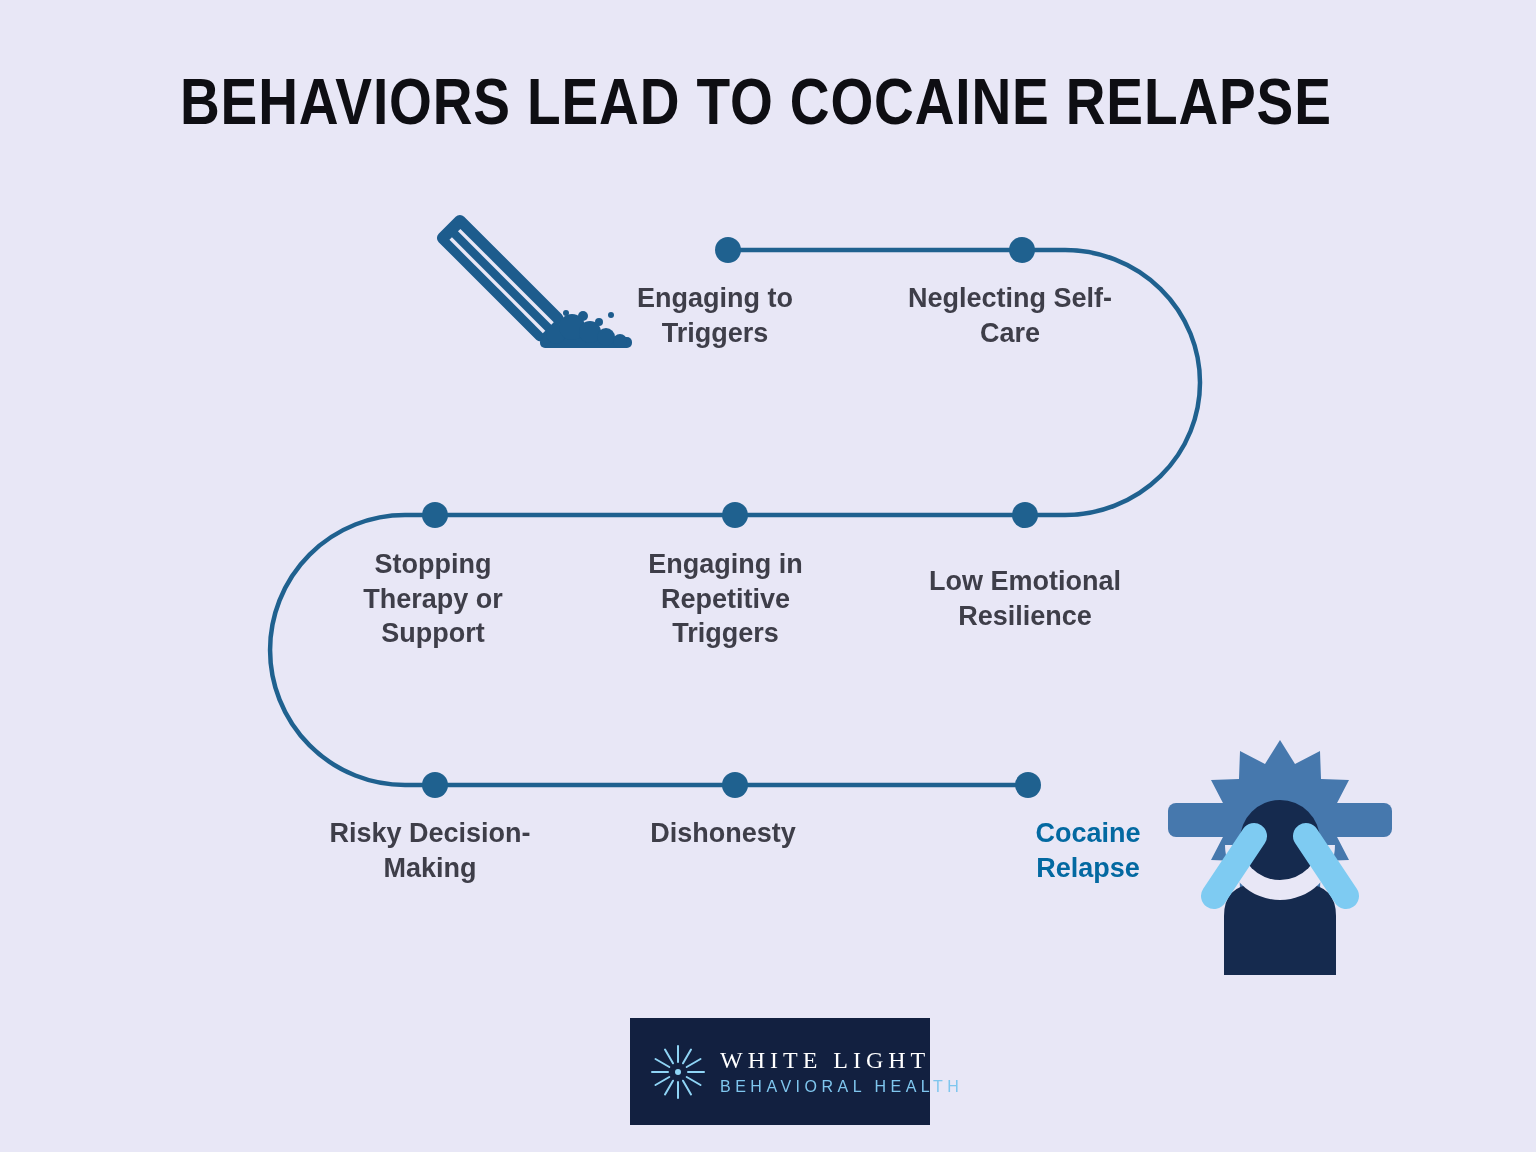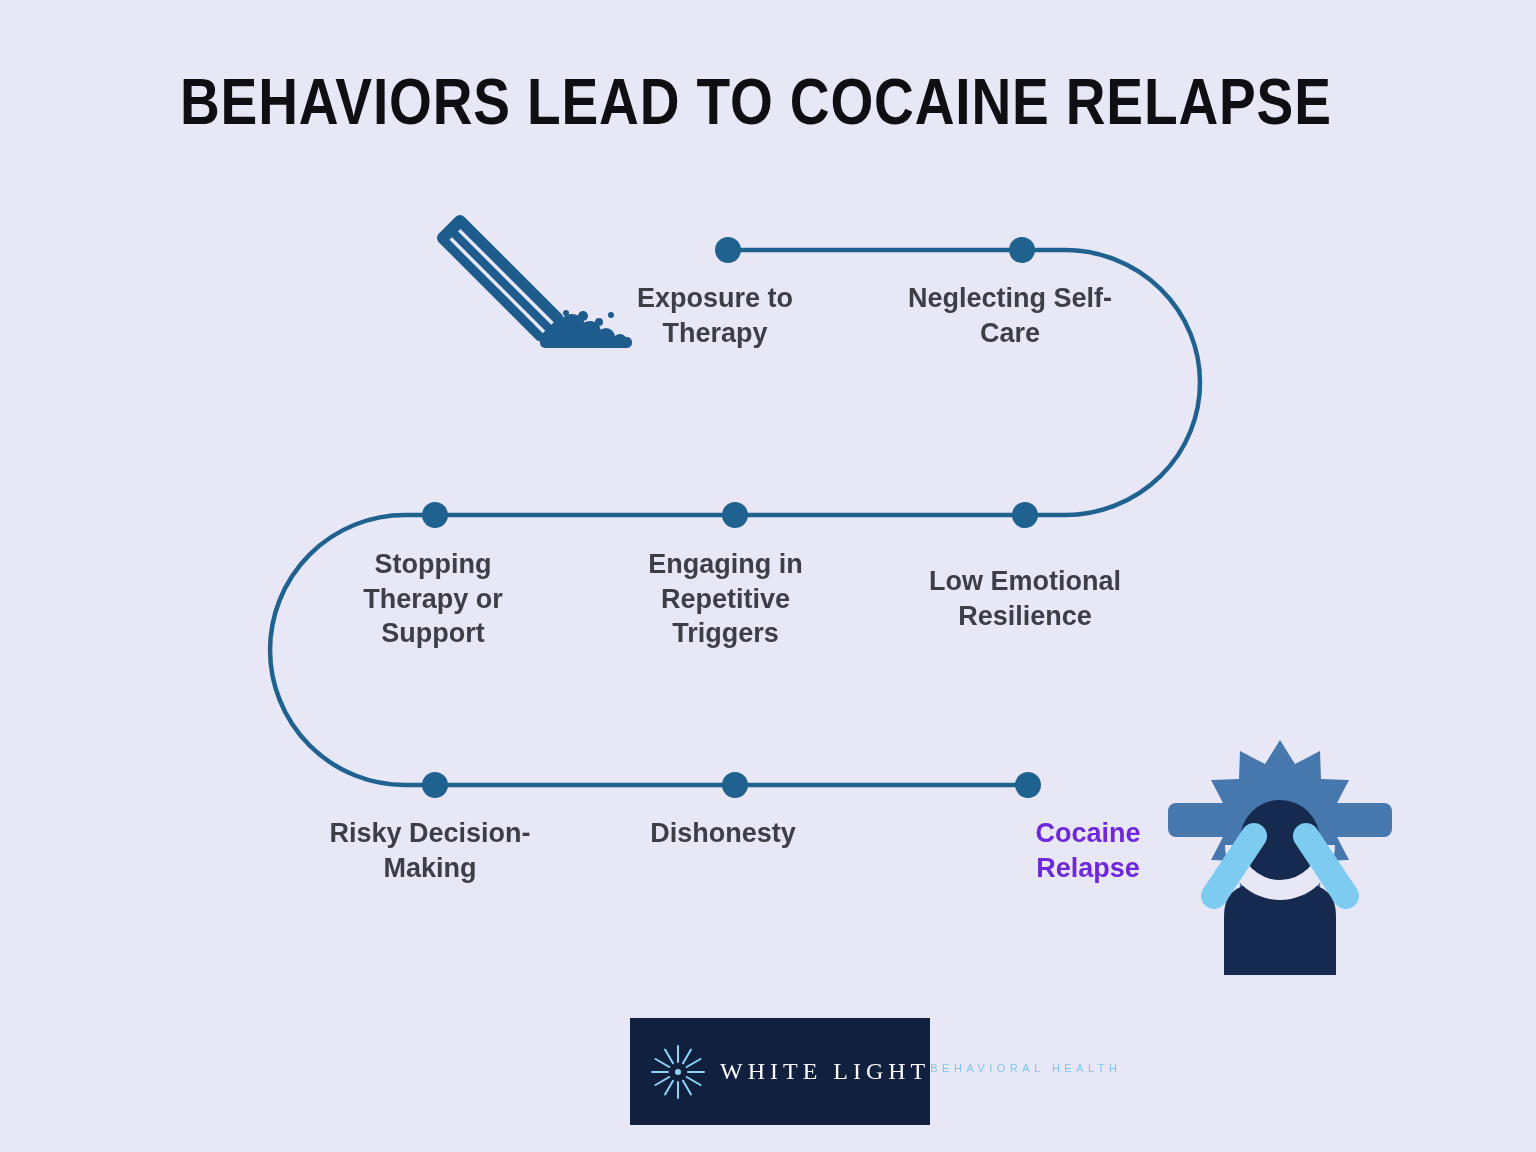--- a/index.html
+++ b/index.html
@@ -3,36 +3,36 @@
 <meta charset="utf-8">
 <style>
   html,body{margin:0;padding:0;background:#e8e7f6;}
   .canvas{position:relative;width:1536px;height:1152px;background:#e8e7f6;overflow:hidden;
           font-family:"Liberation Sans", sans-serif;}
   .title{position:absolute;left:180px;top:70px;margin:0;font-size:64px;line-height:1;
          font-weight:900;letter-spacing:1px;color:#0e0e13;white-space:nowrap;
          transform:scaleX(0.86);transform-origin:left top;}
   .flow-svg{position:absolute;left:0;top:0;width:1536px;height:1152px;}
   .step{position:absolute;text-align:center;font-size:27px;font-weight:700;line-height:1.28;color:#3e3e49;}
-  .step-highlight{color:#6d28d9;}
+  .step-highlight{color:#0369a1;}
   .s0{left:605px;top:281px;width:220px;}
   .s1{left:900px;top:281px;width:220px;}
   .s2{left:353px;top:547px;width:160px;}
   .s3{left:638px;top:547px;width:175px;}
   .s4{left:910px;top:547px;width:230px;margin-top:17px;}
   .s5{left:305px;top:816px;width:250px;}
   .s6{left:623px;top:816px;width:200px;}
   .s7{left:1018px;top:816px;width:140px;}
   .logo{position:absolute;left:630px;top:1018px;width:300px;height:107px;background:#122040;
         display:flex;align-items:center;gap:12px;padding-left:18px;box-sizing:border-box;}
   .logo-burst{width:60px;height:60px;flex:0 0 auto;}
-  .logo-text{display:flex;flex-direction:row;justify-content:space-between;}
+  .logo-text{display:flex;flex-direction:column;justify-content:space-between;}
   .logo-name{color:#ffffff;font-family:"Liberation Serif", serif;font-size:24px;
              letter-spacing:5px;white-space:nowrap;}
-  .logo-tagline{color:#7fc6ee;font-size:11px;letter-spacing:4.5px;margin-top:4px;white-space:nowrap;}
+  .logo-tagline{color:#7fc6ee;font-size:16px;letter-spacing:4.5px;margin-top:4px;white-space:nowrap;}
 </style>
 </head>
 <body>
 
 <div class="canvas">
 
   <h1 class="title">BEHAVIORS LEAD TO COCAINE RELAPSE</h1>
 
   <svg class="flow-svg" viewBox="0 0 1536 1152">
 
@@ -71,21 +71,21 @@
       <polygon fill="#4678ad" points="1360,820 1336,835 1349,860 1321,861 1320,889 1295,876 1280,900 1265,876 1240,889 1239,861 1211,860 1224,835 1200,820 1224,805 1211,780 1239,779 1240,751 1265,764 1280,740 1295,764 1320,751 1321,779 1349,780 1336,805"></polygon>
       <rect fill="#4678ad" x="1168" y="803" width="224" height="34" rx="8"></rect>
       <path fill="#152a4e" d="M 1224 975 L 1224 916 Q 1224 886 1254 884 L 1306 884 Q 1336 886 1336 916 L 1336 975 Z"></path>
       <path fill="#e8e7f6" d="M 1225 845 A 55 55 0 0 0 1335 845 Z"></path>
       <circle fill="#152a4e" cx="1280" cy="840" r="40"></circle>
       <line stroke="#7ecbf2" stroke-width="26" stroke-linecap="round" x1="1214" y1="896" x2="1254" y2="836"></line>
       <line stroke="#7ecbf2" stroke-width="26" stroke-linecap="round" x1="1346" y1="896" x2="1306" y2="836"></line>
     </g>
   </svg>
 
-  <div class="step s0">Exposure to Therapy</div>
+  <div class="step s0">Engaging to Triggers</div>
   <div class="step s2">Stopping Therapy or Support</div>
   <div class="step s1">Neglecting Self-Care</div>
   <div class="step s3">Engaging in Repetitive Triggers</div>
   <div class="step s4">Low Emotional Resilience</div>
   <div class="step s5">Risky Decision-Making</div>
   <div class="step s6">Dishonesty</div>
   <div class="step s7 step-highlight">Cocaine Relapse</div>
 
   <div class="logo">
     <svg class="logo-burst" viewBox="0 0 60 60">

